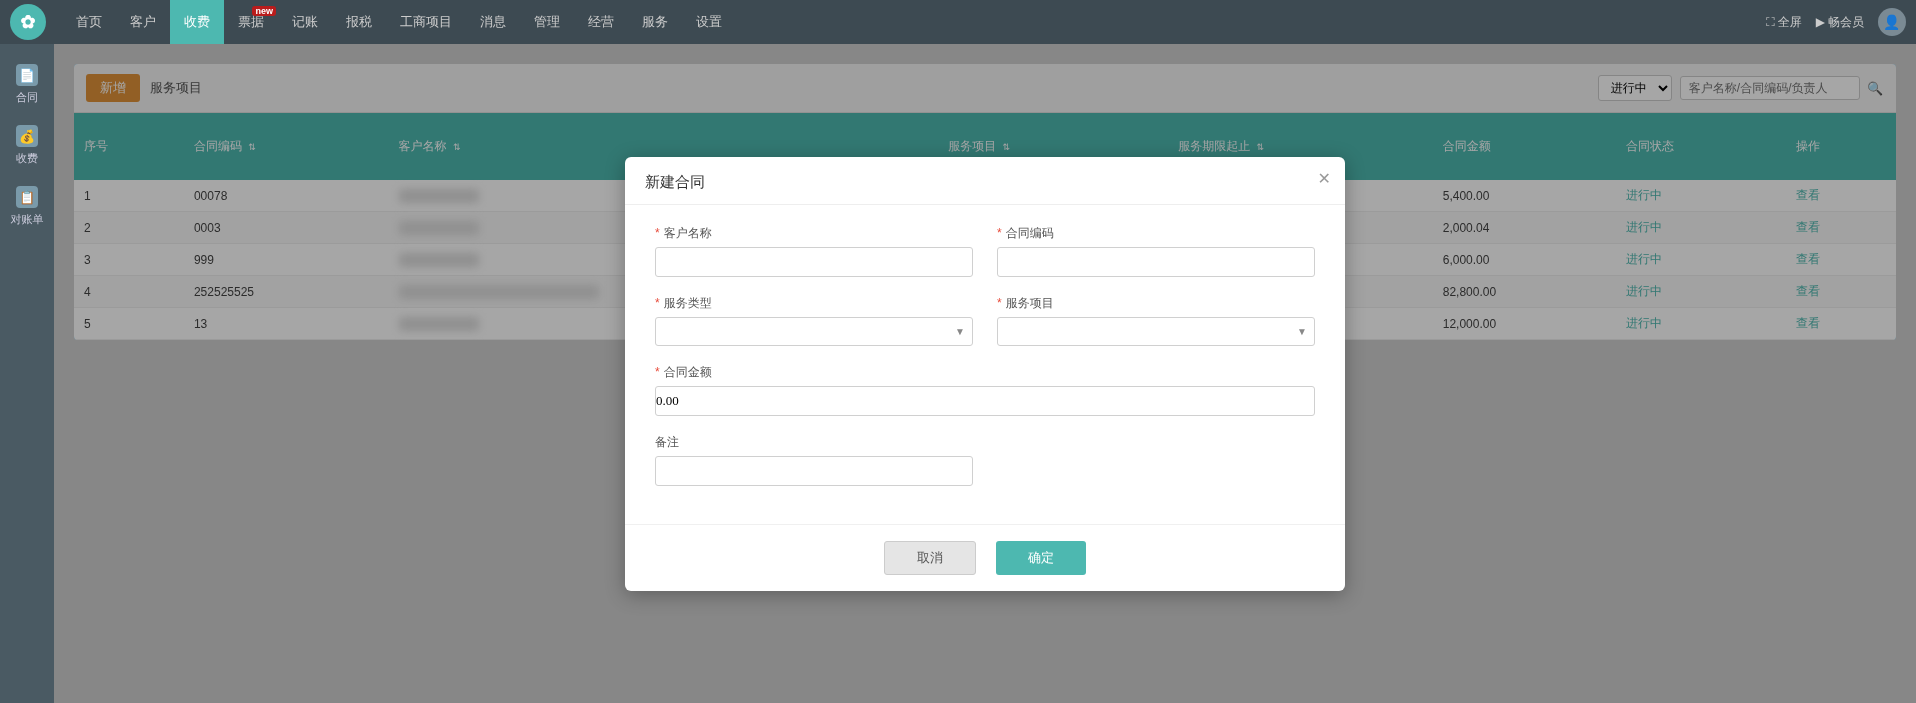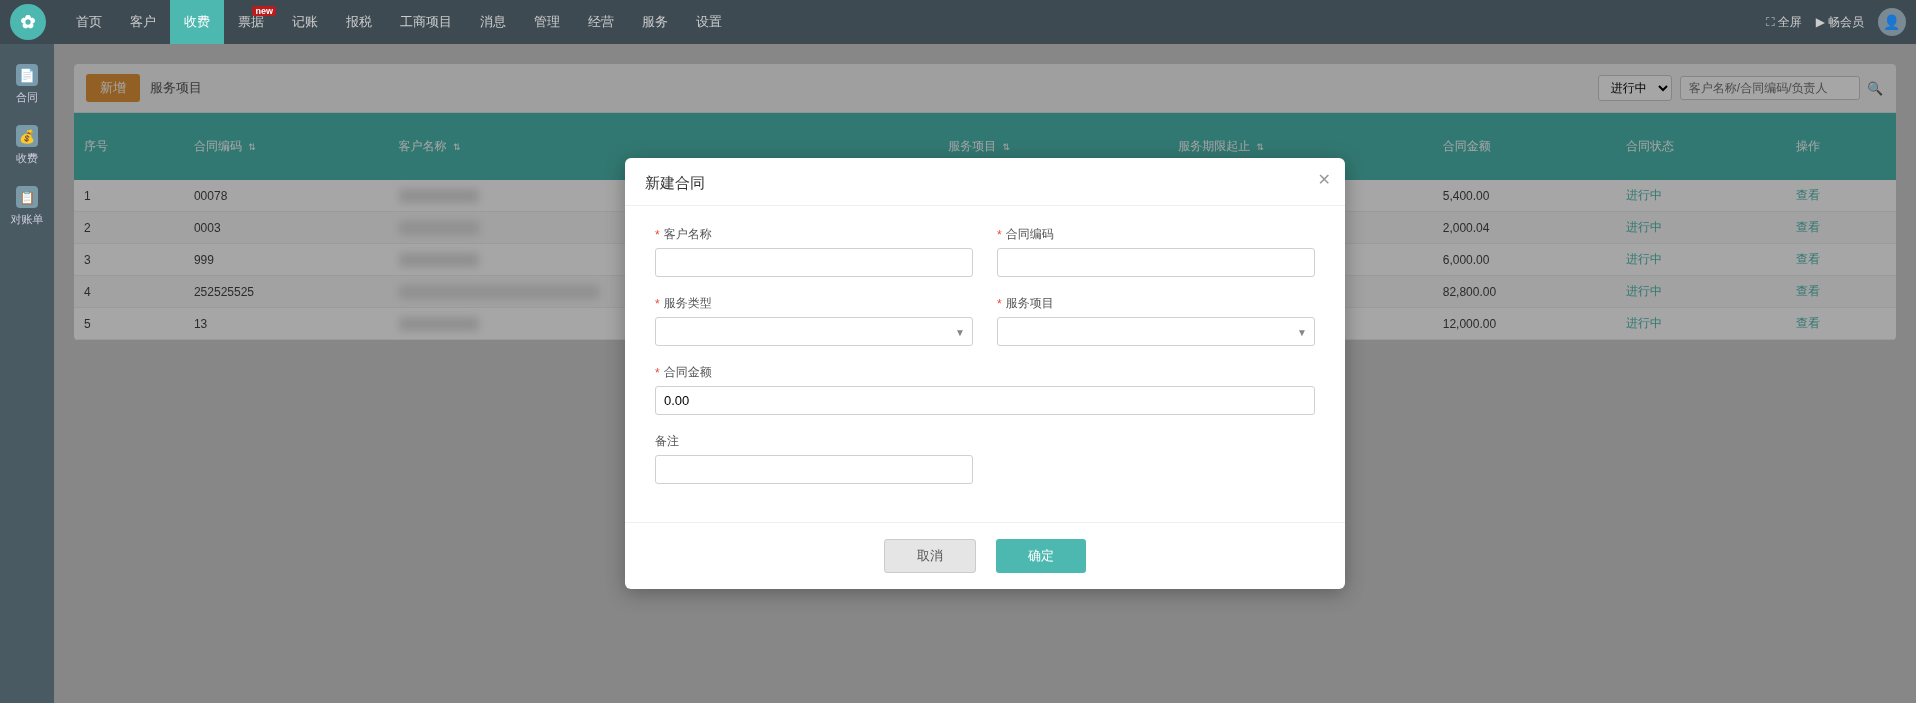--- a/index.html
+++ b/index.html
@@ -192,22 +192,23 @@
       align-items: flex-start;
     }
     .form-group { flex: 1; display: flex; flex-direction: column; gap: 5px; }
     .form-label {
       font-size: 12px; color: #555;
       display: flex; align-items: center; gap: 2px;
     }
     .form-label .required { color: #e74c3c; margin-right: 2px; }
     .form-input {
       border: 1px solid #d0d0d0; border-radius: 3px;
-      padding: 6px 8px; font-size: 13px; width: 100%;
+      padding: 6px 0; font-size: 13px; width: 100%;
       outline: none;
+      font-family: Liberation Serif, serif;
     }
     .form-select-wrapper { position: relative; }
     .form-select-wrapper::after {
       content: "▼";
       position: absolute; right: 8px; top: 50%; transform: translateY(-50%);
       font-size: 10px; color: #888; pointer-events: none;
     }
     .form-select {
       border: 1px solid #d0d0d0; border-radius: 3px;
       padding: 6px 24px 6px 8px; font-size: 13px; width: 100%;

